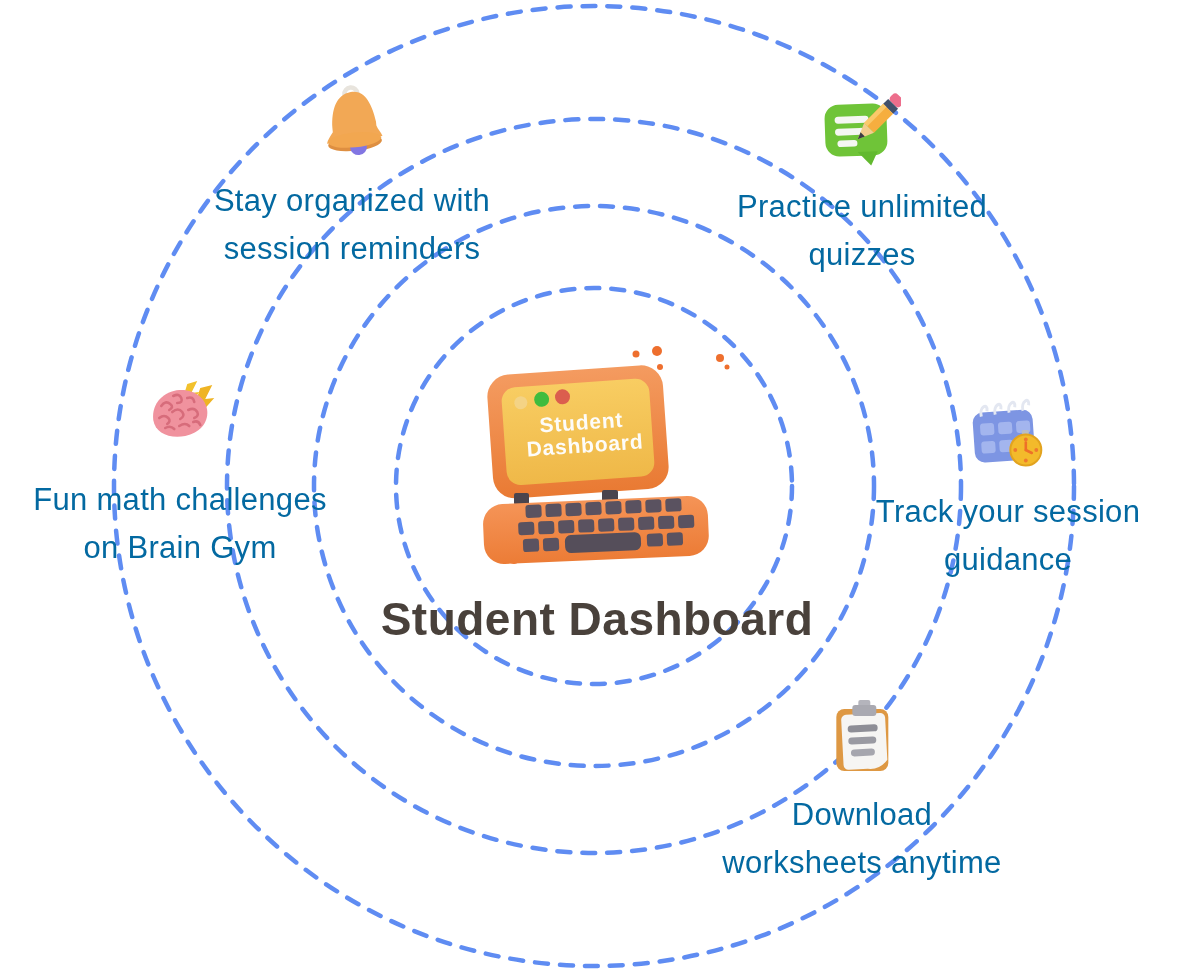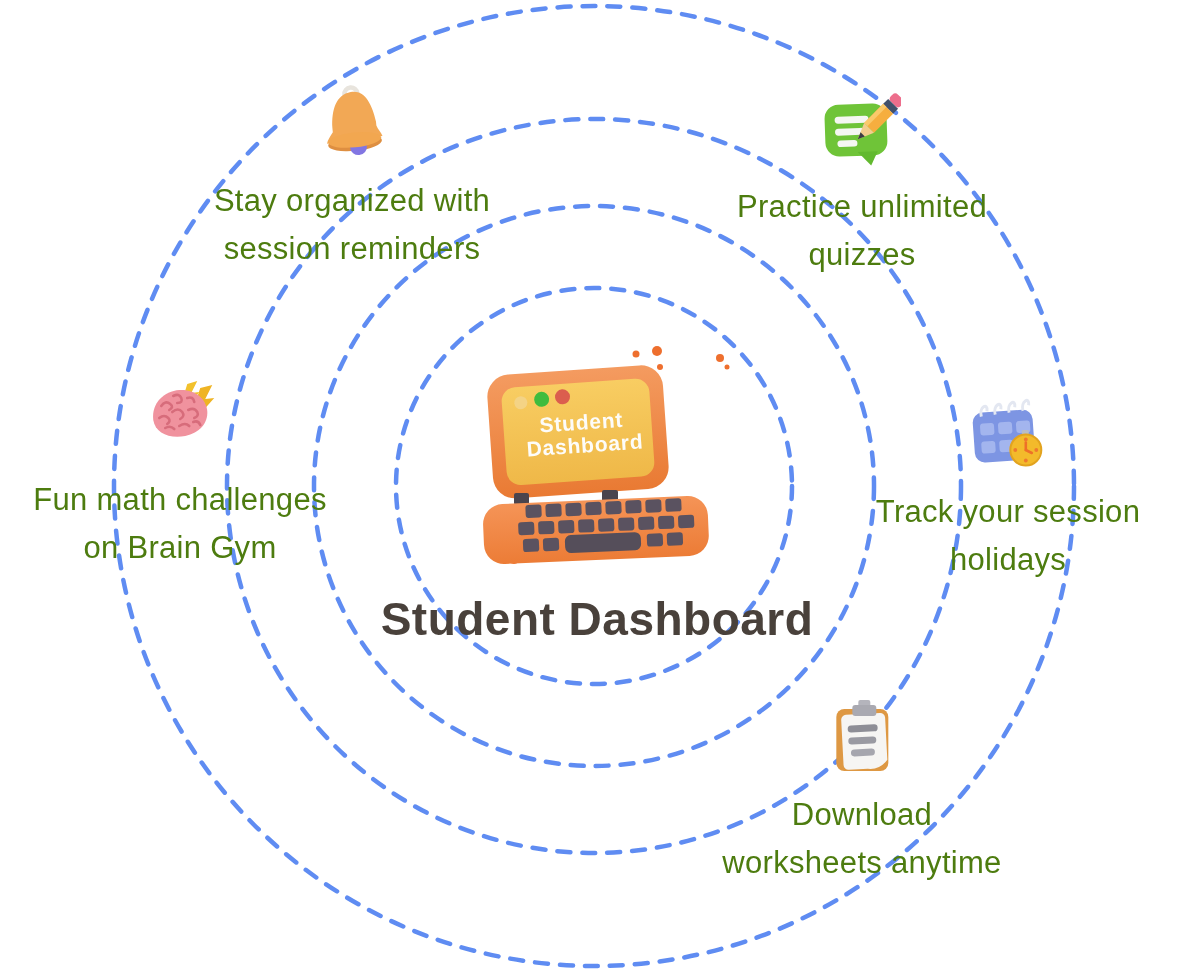--- a/index.html
+++ b/index.html
@@ -6,21 +6,21 @@
   .canvas{
     position:relative;width:1190px;height:973px;background:#ffffff;
     font-family:"Liberation Sans",sans-serif;overflow:hidden;
   }
   .rings{position:absolute;left:0;top:0;}
   .feature{
     position:absolute;display:flex;flex-direction:column;align-items:center;
     transform:translateX(-50%);text-align:center;
   }
   .feature .line{
-    white-space:nowrap;font-size:31px;line-height:48px;color:#4d7c0f;
+    white-space:nowrap;font-size:31px;line-height:48px;color:#0369a1;
     letter-spacing:0.3px;font-weight:400;
   }
   .f-reminders{left:352px;top:84px;}
   .f-reminders .icon-wrap{height:76px;margin-bottom:17px;}
   .f-quizzes{left:862px;top:92px;}
   .f-quizzes .icon-wrap{height:74px;margin-bottom:17px;}
   .f-braingym{left:180px;top:372px;}
   .f-braingym .icon-wrap{height:78px;margin-bottom:26px;}
   .f-holidays{left:1008px;top:397px;text-align:right;}
   .f-holidays .icon-wrap{height:72px;margin-bottom:19px;}
@@ -217,21 +217,21 @@
           <circle cx="58" cy="63.5" r="1.9"></circle>
             <circle cx="47.5" cy="53" r="1.9"></circle>
         </g>
         <g stroke="#ee7028" stroke-width="2.6" stroke-linecap="round">
           <line x1="58" y1="53" x2="58" y2="45.5"></line>
           <line x1="58" y1="53" x2="64" y2="56"></line>
         </g>
       </svg>
     </div>
     <div class="line">Track your session</div>
-    <div class="line">holidays</div>
+    <div class="line">guidance</div>
   </div>
 
 
   <div class="feature f-worksheets">
     <div class="icon-wrap">
       <svg width="68" height="78" viewBox="0 0 68 78">
         <rect x="8" y="10" width="52" height="62" rx="8" fill="#de9843"></rect>
         <g transform="rotate(-3 34 42)">
           <path d="M14,20 a5,5 0 0 1 5,-5 L53,15 a5,5 0 0 1 5,5 L58,62 q-8,10 -20,8 L19,70 a5,5 0 0 1 -5,-5 Z" fill="#f6f5f3"></path>
           <rect x="20" y="26" width="30" height="7" rx="3.5" fill="#8e8e96"></rect>

